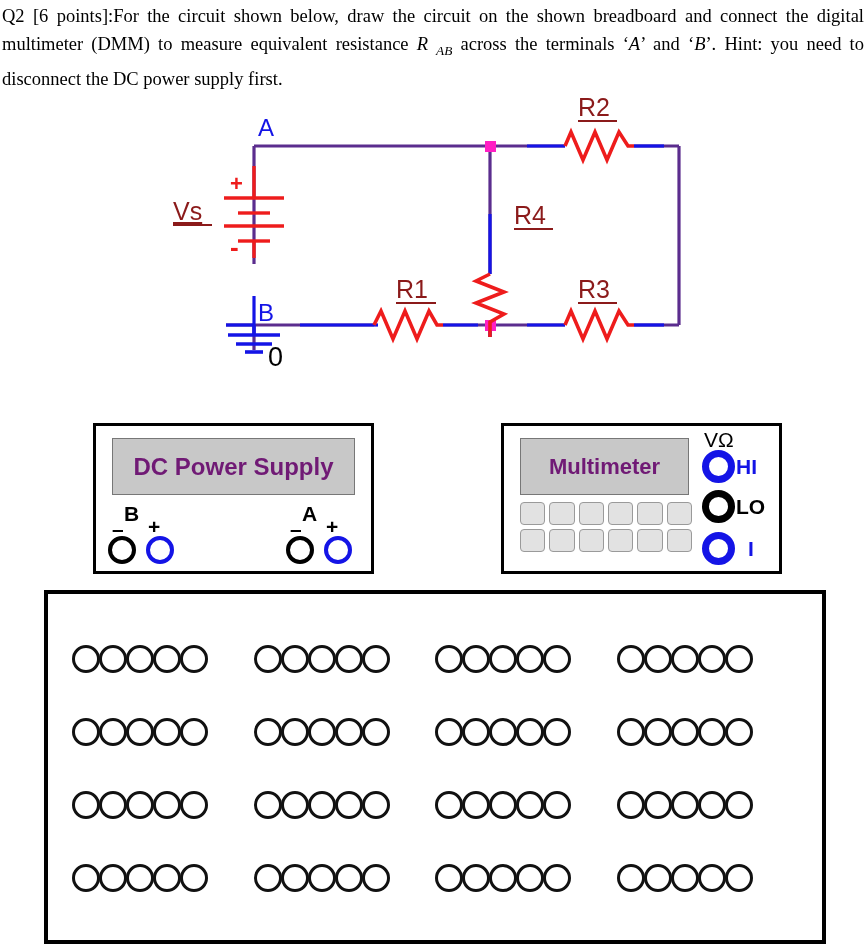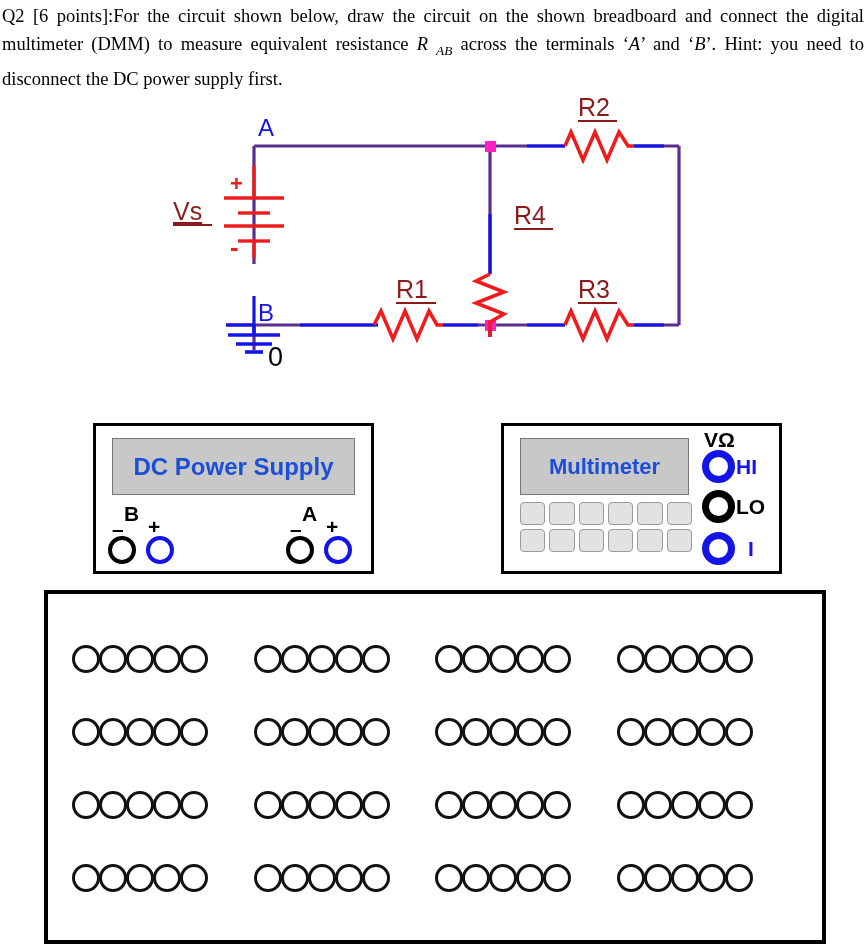--- a/index.html
+++ b/index.html
@@ -53,21 +53,21 @@
   }
   .screen-panel {
     position: absolute;
     background: #c8c8c8;
     border: 1px solid #777;
     display: flex;
     align-items: center;
     justify-content: center;
     font-family: "Liberation Sans", "DejaVu Sans", sans-serif;
     font-weight: bold;
-    color: #1d4ed8;
+    color: #701a75;
   }
   #dcps-screen {
     left: 16px; top: 12px; width: 243px; height: 57px;
     font-size: 24px;
   }
   #dmm-screen {
     left: 16px; top: 12px; width: 169px; height: 57px;
     font-size: 22px;
   }
 
@@ -125,21 +125,21 @@
   
   #dmm-jacks {
     position: absolute;
     left: 198px; top: 2px;
     width: 78px; height: 145px;
   }
   #dmm-vohm-label {
     position: absolute;
     left: 2px; top: 0px;
     font-family: "Liberation Sans", "DejaVu Sans", sans-serif;
-    font-weight: bold;
+    font-weight: normal;
     font-size: 21px;
     color: #000;
   }
   .dmm-jack-row {
     position: absolute;
     display: flex;
     align-items: center;
     gap: 1px;
   }
   .dmm-ring {

